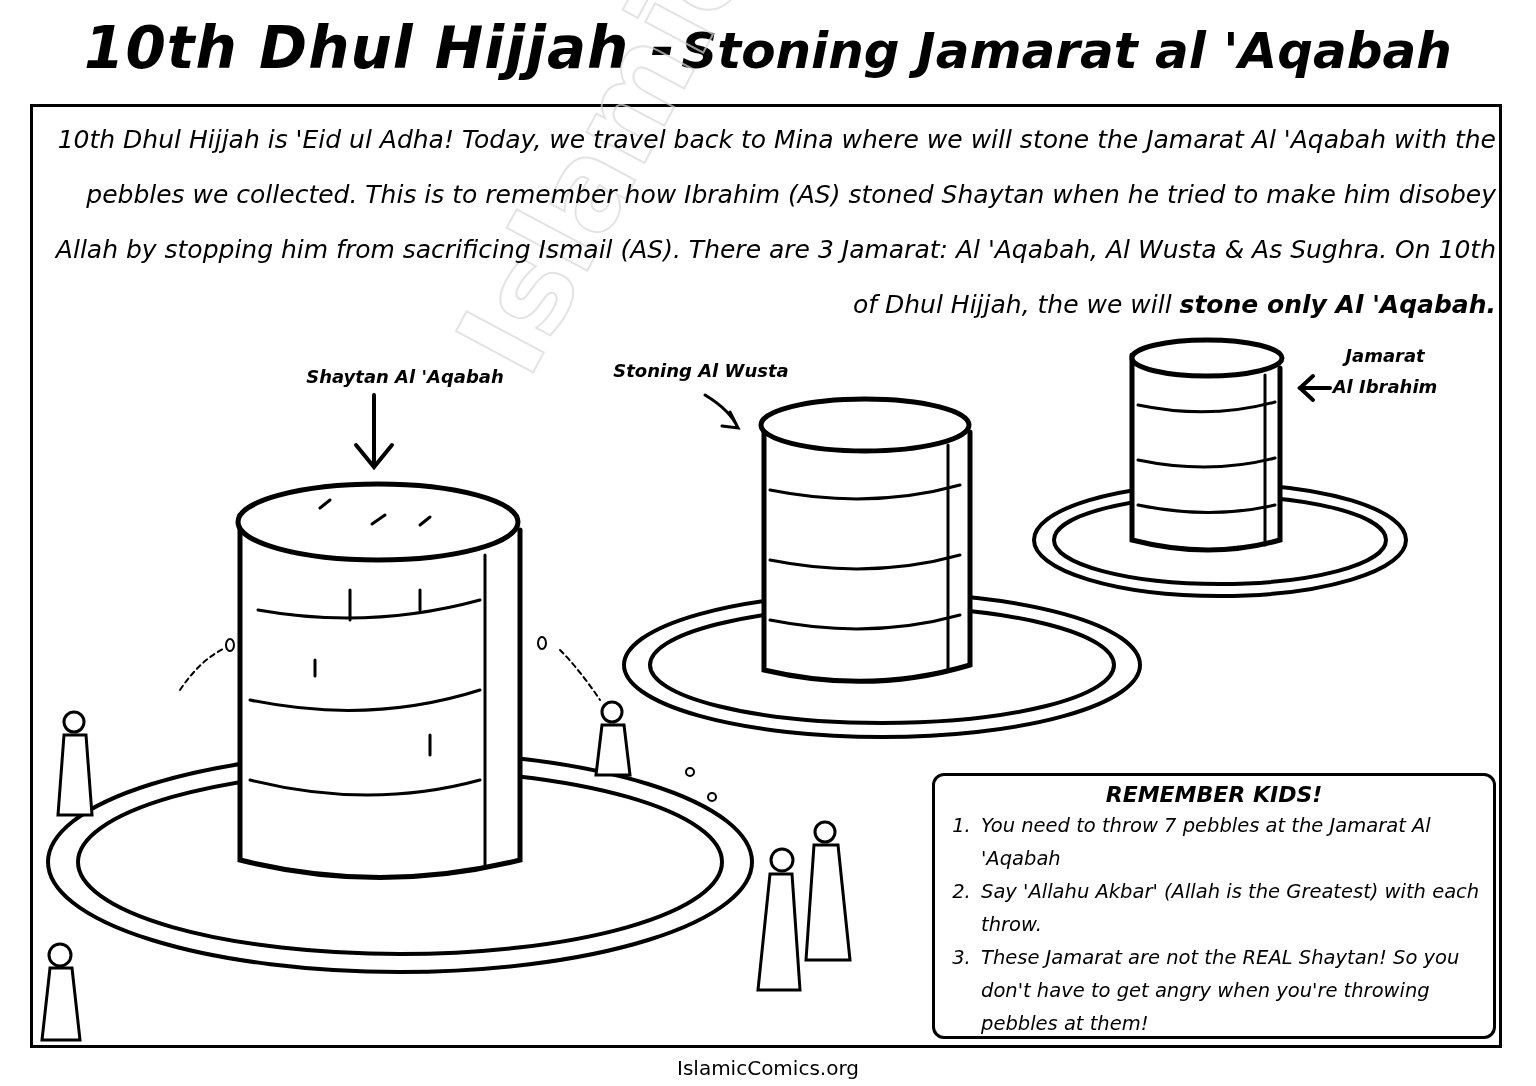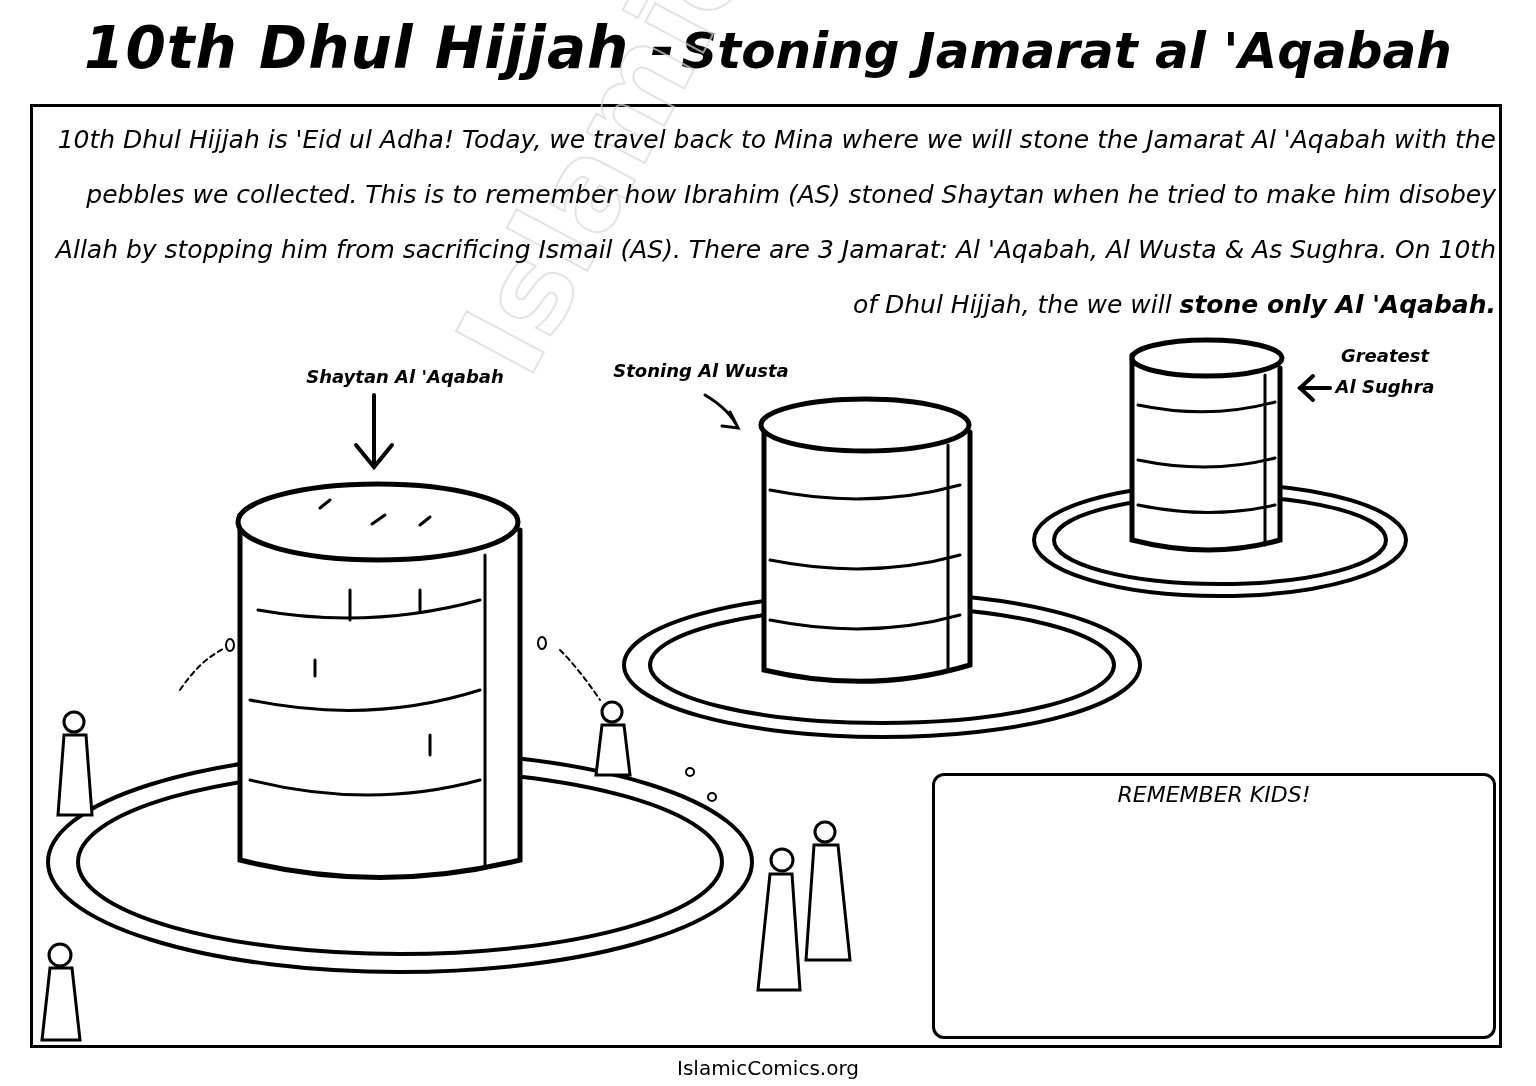--- a/index.html
+++ b/index.html
@@ -6,21 +6,21 @@
   body{width:1536px;height:1086px;position:relative;overflow:hidden;font-family:"DejaVu Sans",sans-serif;color:#000;}
   .title{position:absolute;left:0;top:14px;width:1536px;text-align:center;font-weight:bold;font-style:italic;font-family:"DejaVu Sans",sans-serif;white-space:nowrap;}
   .title .t1{font-size:58px;letter-spacing:1px;}
   .title .t2{font-size:50px;}
   .frame{position:absolute;left:30px;top:104px;width:1472px;height:944px;border:3px solid #000;box-sizing:border-box;}
   .intro{position:absolute;left:40px;top:112px;width:1456px;text-align:right;font-style:italic;font-size:25px;line-height:55px;font-family:"DejaVu Sans",sans-serif;}
   .intro b{font-style:italic;}
   .label{position:absolute;font-weight:bold;font-style:italic;font-size:18px;text-align:center;font-family:"DejaVu Sans",sans-serif;}
   svg.art{position:absolute;left:0;top:0;}
   .remember{position:absolute;left:932px;top:773px;width:564px;height:266px;border:3px solid #000;border-radius:12px;box-sizing:border-box;background:#fff;}
-  .remember h3{margin:6px 0 0 0;text-align:center;font-size:22px;font-style:italic;font-weight:normal;}
+  .remember h3{margin:6px 0 0 0;text-align:center;font-size:22px;font-style:italic;font-weight:bold;}
   .remember ol{margin:2px 0 0 0;padding:0 0 0 42px;font-size:19.5px;font-style:italic;line-height:33px;}
   .remember li{padding-left:4px;}
   .footer{position:absolute;left:0;top:1056px;width:1536px;text-align:center;font-size:20px;}
   .watermark{position:absolute;left:430px;top:330px;font-size:120px;font-weight:bold;color:transparent;-webkit-text-stroke:2px #d8d8d8;transform:rotate(-62deg);transform-origin:left top;white-space:nowrap;opacity:.7;}
 </style>
 </head>
 <body>
 
 <div class="title">
   <span class="t1">10th Dhul Hijjah -</span>
@@ -101,21 +101,26 @@
     <path d="M560 650 Q580 670 600 700" stroke-dasharray="5 4"></path>
     <ellipse cx="542" cy="643" rx="4" ry="6"></ellipse>
     <circle cx="690" cy="772" r="4"></circle>
       <circle cx="712" cy="797" r="4"></circle>
   </g>
 </svg>
 
 <div class="label" style="left:290px;top:366px;width:230px;">Shaytan Al 'Aqabah</div>
 <div class="label" style="left:596px;top:360px;width:210px;">Stoning Al Wusta</div>
 <div class="label" style="left:1330px;top:345px;width:110px;">
-  <div>Greatest</div>
-  <div style="margin-top:10px;">Al Sughra</div>
+  <div>Jamarat</div>
+  <div style="margin-top:10px;">Al Ibrahim</div>
 </div>
 
 <div class="remember">
   <h3>REMEMBER KIDS!</h3>
+  <ol>
+    <li>You need to throw 7 pebbles at the Jamarat Al 'Aqabah</li>
+    <li>Say 'Allahu Akbar' (Allah is the Greatest) with each throw.</li>
+    <li>These Jamarat are not the REAL Shaytan! So you don't have to get angry when you're throwing pebbles at them!</li>
+  </ol>
 </div>
 
 <div class="footer">IslamicComics.org</div>
 
 </body></html>

